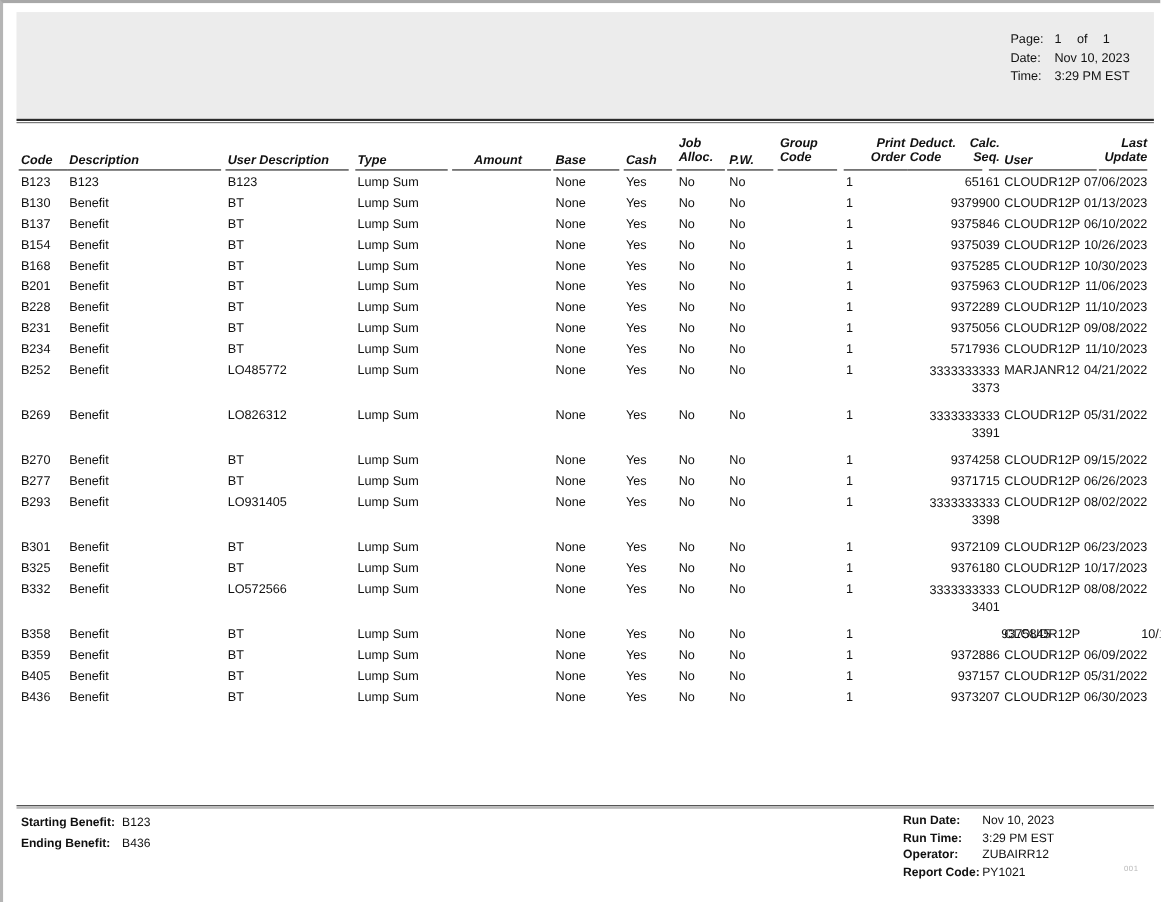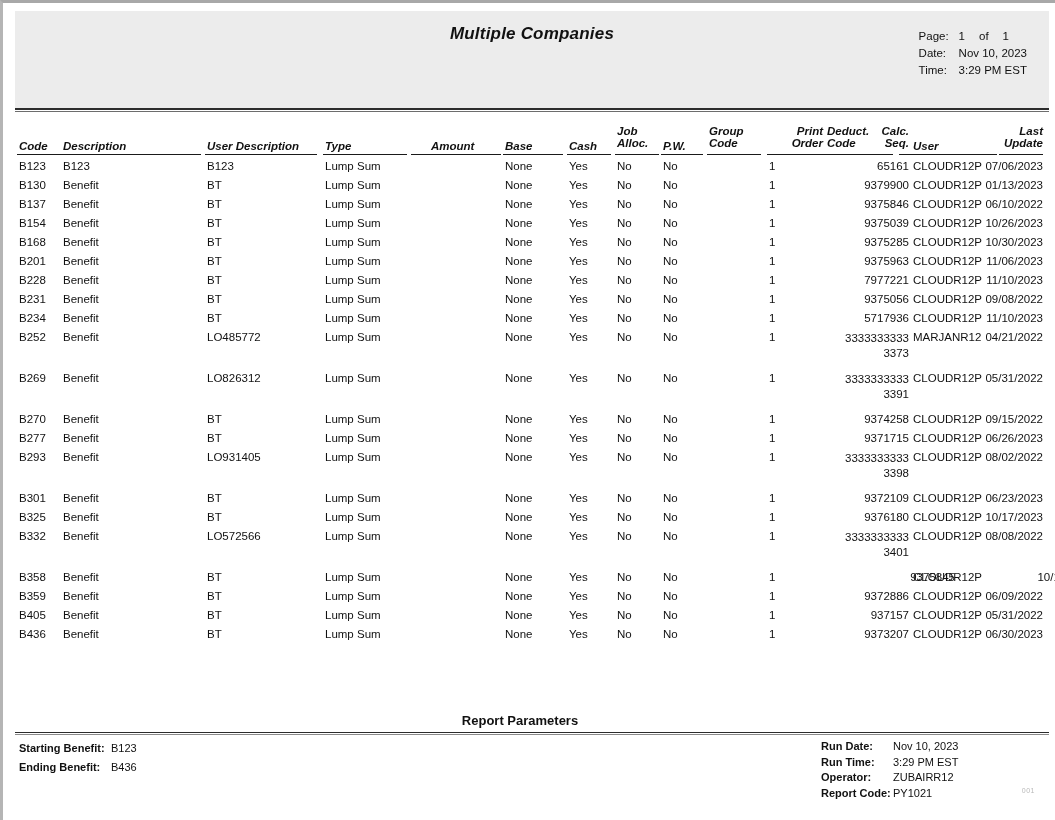--- a/index.html
+++ b/index.html
@@ -153,21 +153,20 @@
   }
 </style>
 </head>
 <body>
 
 <div id="viewer">
   <div id="page">
 
     <div id="header-band">
       <div id="report-title-block">
-        <div class="title-line1">Multiple Companies</div>
       </div>
       <div id="header-meta">
         <div class="mrow">
           <span class="mlabel">Page:</span>
           <span class="mval">1</span>
           <span class="mval2">of</span>
           <span class="mval3">1</span>
         </div>
         <div class="mrow">
           <span class="mlabel">Date:</span>
@@ -338,21 +337,21 @@
             <div class="cell" style="left: 60px;">Benefit</div>
             <div class="cell" style="left: 204px;">BT</div>
             <div class="cell" style="left: 322px;">Lump Sum</div>
             <div class="cell" style="left: 502px;">None</div>
             <div class="cell" style="left: 566px;">Yes</div>
             <div class="cell" style="left: 614px;">No</div>
             <div class="cell" style="left: 660px;">No</div>
             <div class="cell" style="left: 766px;">1</div>
             <div class="cell" style="left: 910px;">CLOUDR12P</div>
             <div class="cell" style="left: 966px; width: 74px; text-align: right;">11/10/2023</div>
-            <div class="cell" style="left: 838px; width: 68px; text-align: right;">7977221</div>
+            <div class="cell" style="left: 838px; width: 68px; text-align: right;">9372289</div>
           </div>
           <div class="drow">
             <div class="cell" style="left: 16px; text-align: center;">B231</div>
             <div class="cell" style="left: 60px;">Benefit</div>
             <div class="cell" style="left: 204px;">BT</div>
             <div class="cell" style="left: 322px;">Lump Sum</div>
             <div class="cell" style="left: 502px;">None</div>
             <div class="cell" style="left: 566px;">Yes</div>
             <div class="cell" style="left: 614px;">No</div>
             <div class="cell" style="left: 660px;">No</div>
@@ -551,21 +550,20 @@
             <div class="cell" style="left: 614px;">No</div>
             <div class="cell" style="left: 660px;">No</div>
             <div class="cell" style="left: 766px;">1</div>
             <div class="cell" style="left: 910px;">CLOUDR12P</div>
             <div class="cell" style="left: 966px; width: 74px; text-align: right;">06/30/2023</div>
             <div class="cell" style="left: 838px; width: 68px; text-align: right;">9373207</div>
           </div>
         </div>
     </div>
 
-    <div id="params-title">Report Parameters</div>
     <div id="params-rule"></div>
 
     <div id="params-left">
       <div class="prow">
         <span class="plabel">Starting Benefit:</span>
         <span class="pval">B123</span>
       </div>
       <div class="prow">
         <span class="plabel">Ending Benefit:</span>
         <span class="pval">B436</span>

